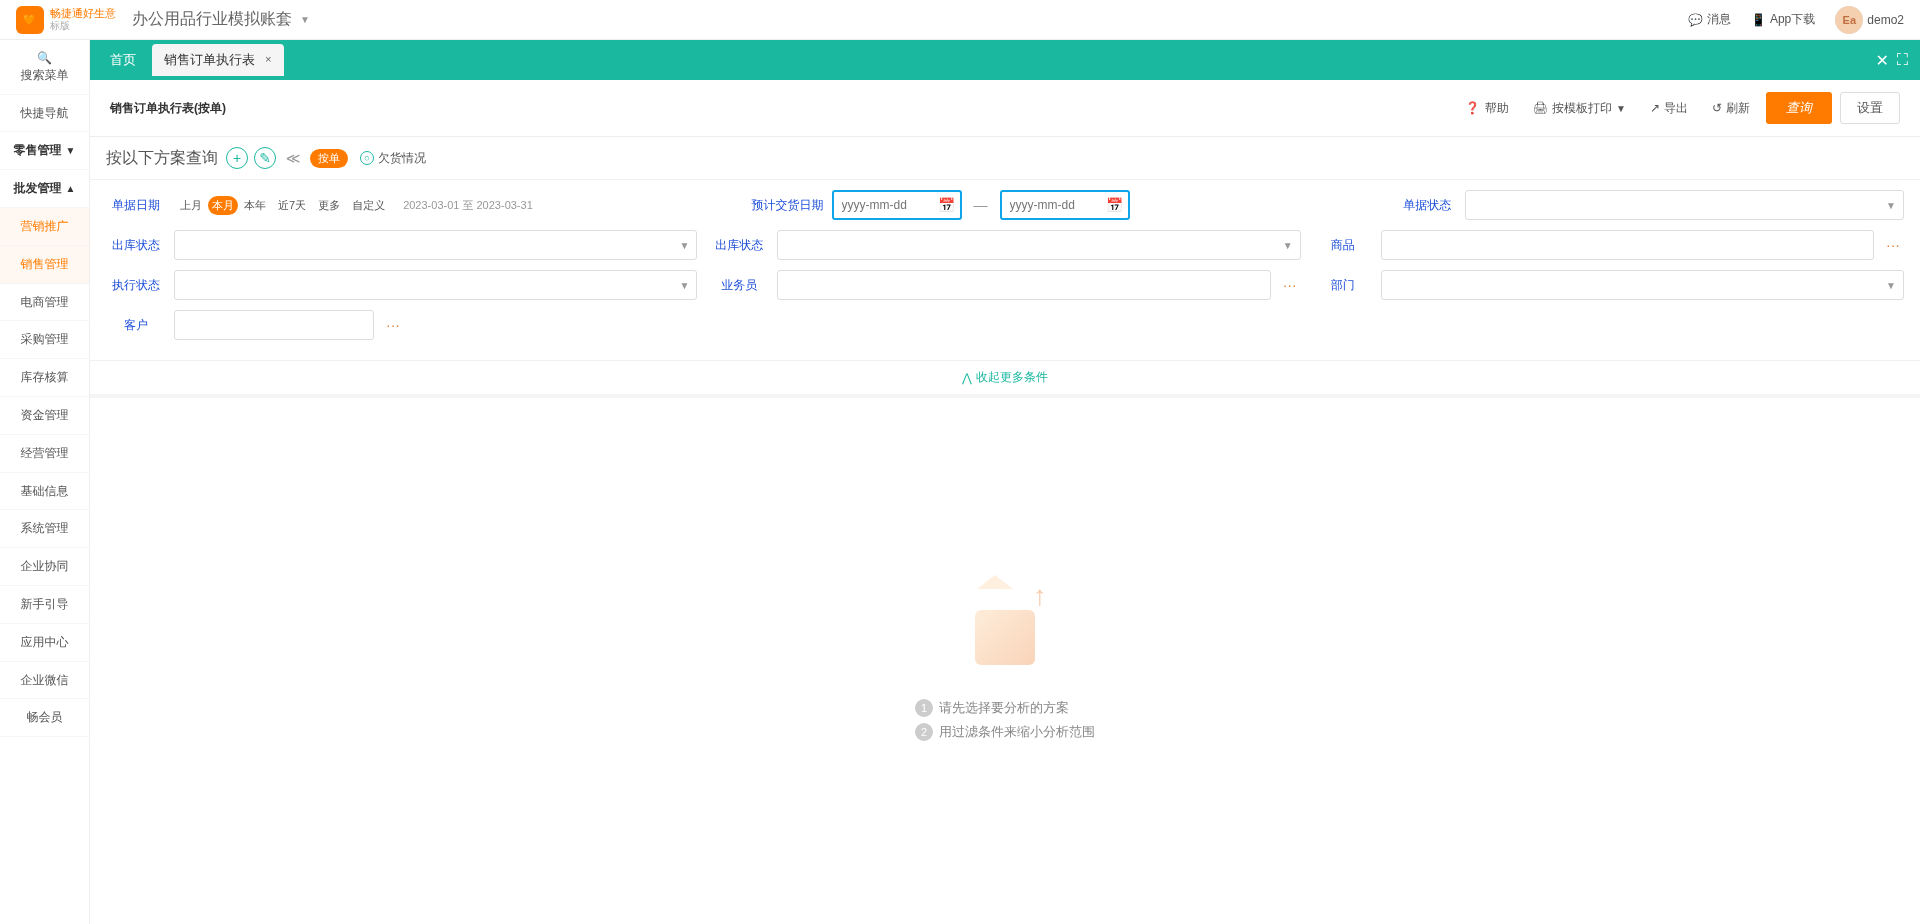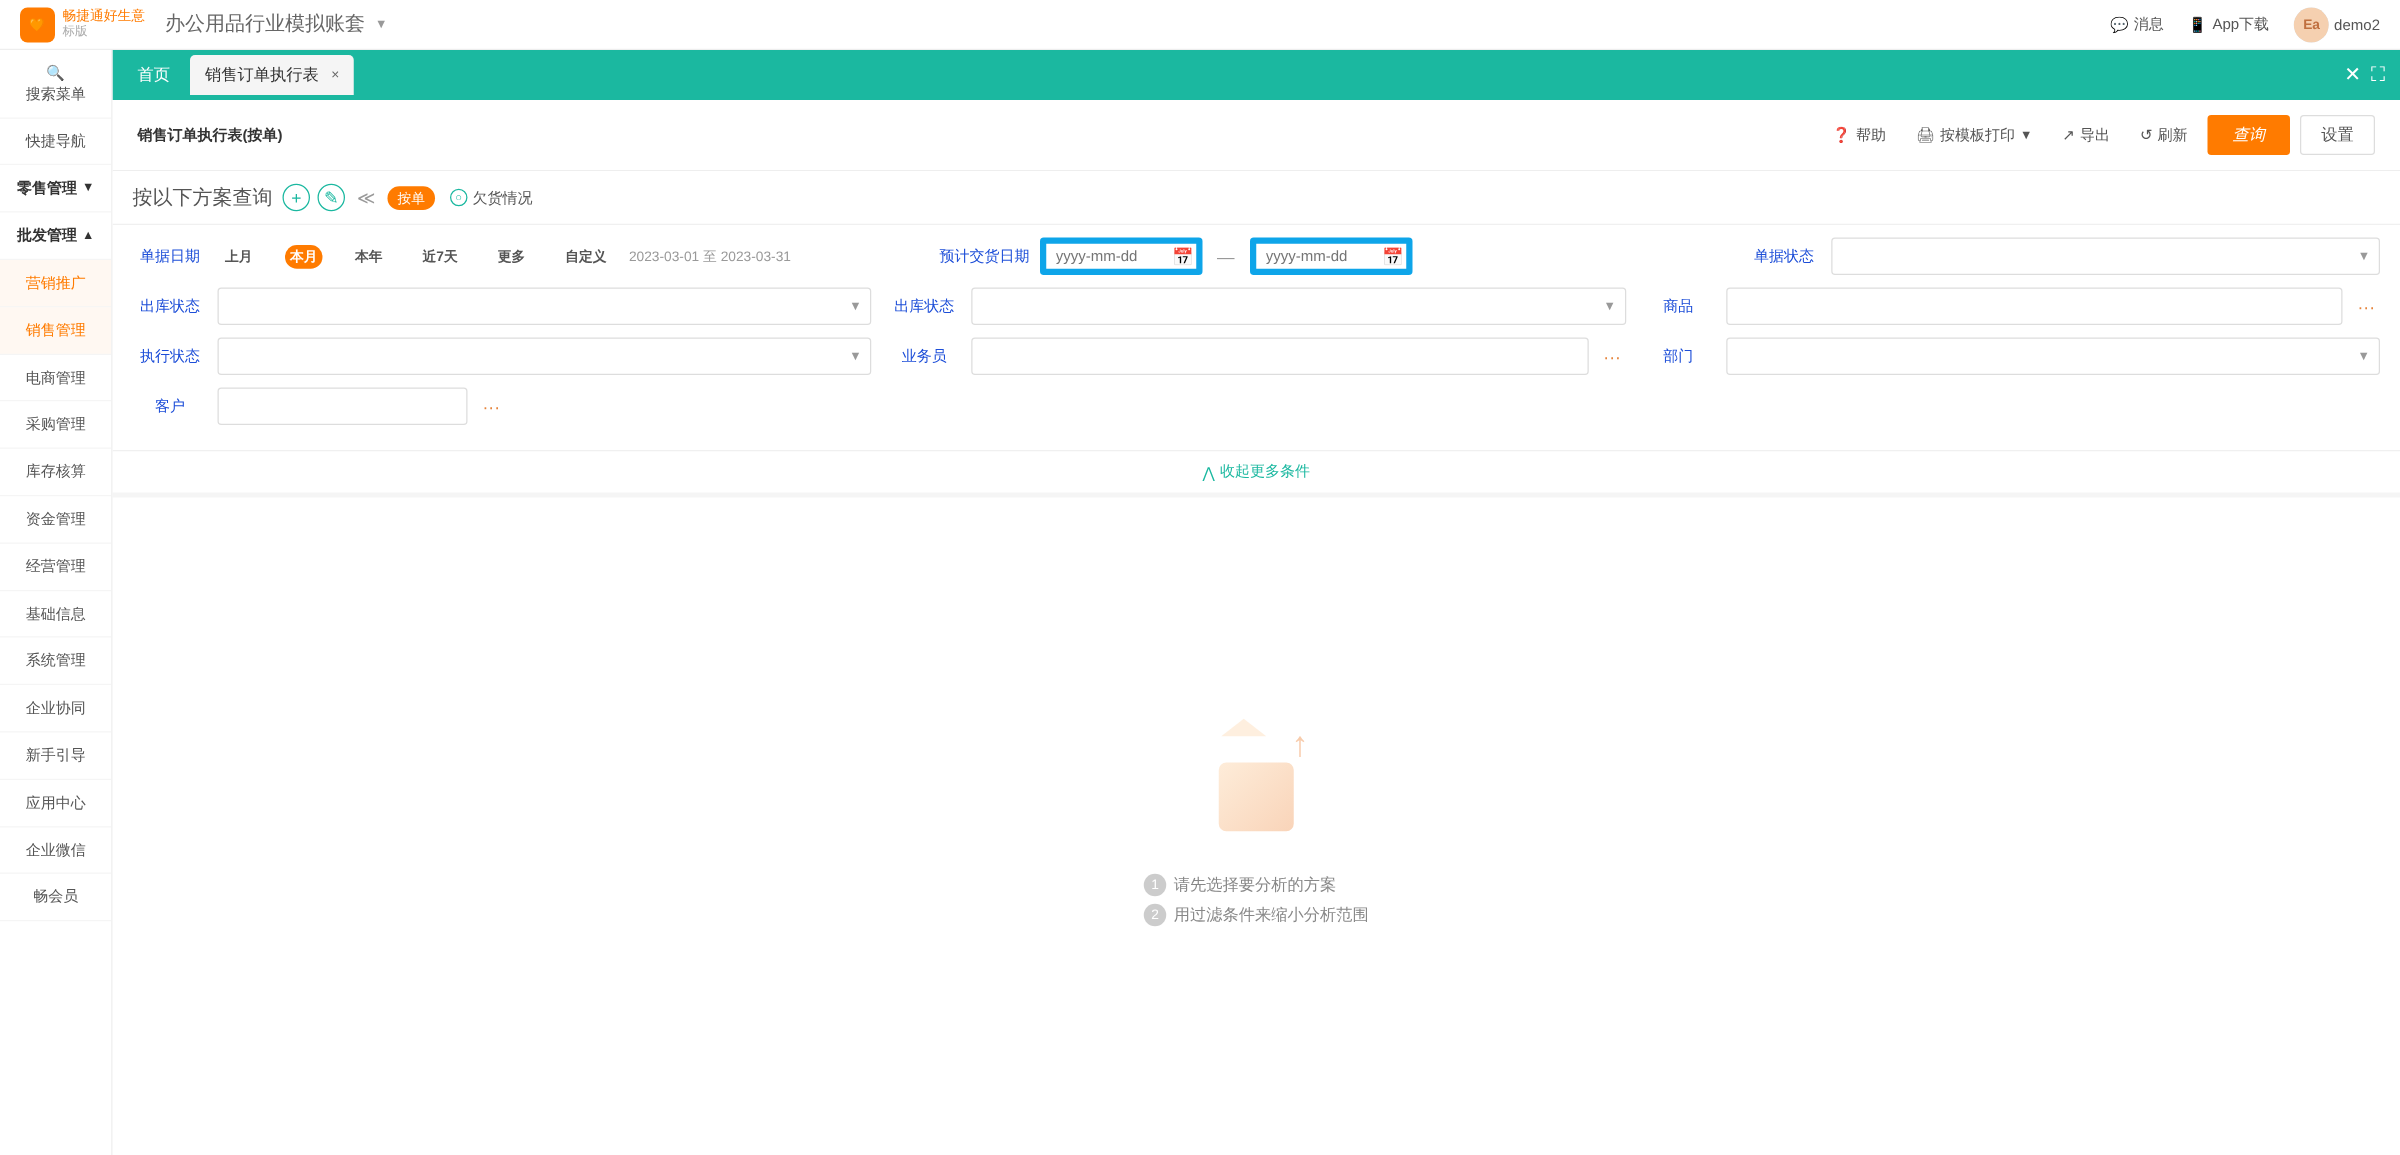--- a/index.html
+++ b/index.html
@@ -119,20 +119,21 @@
       align-items: center;
       padding: 0 0 0 8px;
       flex-shrink: 0;
       gap: 4px;
       justify-content: space-between;
     }
     .tab-bar-left {
       display: flex;
       align-items: flex-start;
       gap: 4px;
+      font-family: Liberation Mono, monospace;
     }
     .tab {
       height: 32px;
       padding: 0 12px;
       border-radius: 4px 4px 0 0;
       display: flex;
       align-items: center;
       gap: 6px;
       cursor: pointer;
       font-size: 13px;
@@ -310,22 +311,21 @@
     .filter-select-arrow {
       position: absolute;
       right: 8px;
       color: #999;
       font-size: 10px;
       pointer-events: none;
     }
     .date-quick-btns {
       display: flex;
       align-items: flex-end;
-      gap: 20px;
-      font-weight: bold;
+      gap: 0;
     }
     .date-quick-btn {
       padding: 2px 6px;
       font-size: 11px;
       color: #555;
       cursor: pointer;
       border-radius: 2px;
     }
     .date-quick-btn.active {
       background: #ff7b00;
@@ -338,21 +338,21 @@
       color: #999;
       margin-left: 4px;
     }
     .date-input-wrapper {
       position: relative;
       display: flex;
       align-items: center;
     }
     .date-input-field {
       height: 30px;
-      border: 5px solid #0ea5e9;
+      border: 2px solid #0ea5e9;
       border-radius: 3px;
       padding: 0 24px 0 8px;
       font-size: 12px;
       color: #aaa;
       outline: none;
       background: #fff;
       width: 130px;
     }
     .date-input-icon {
       position: absolute;

